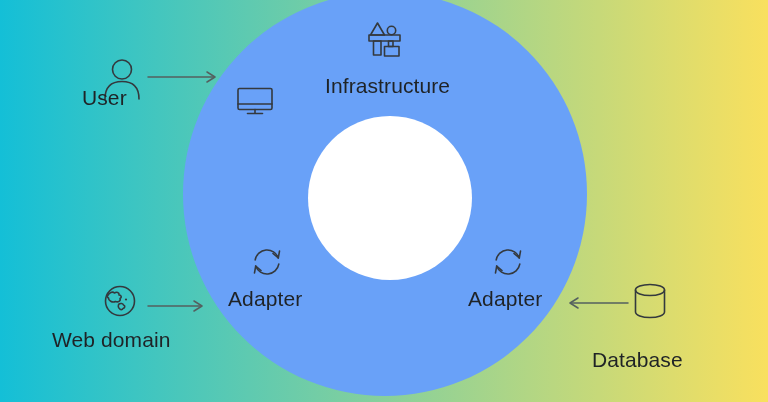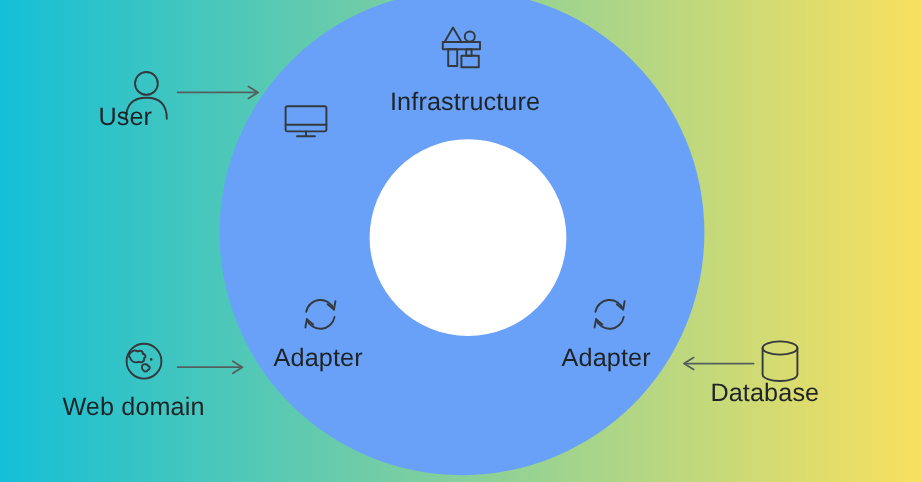--- a/index.html
+++ b/index.html
@@ -98,15 +98,15 @@
     <path d="M5.5 13 C7 9.5 10.5 8 12.5 10 C14.5 8.5 17.5 9.5 17 12 C19.5 12 20 14.5 18 15.5 C19 18 16 19.5 13.5 18.5 C10 20 6.5 17.5 6.5 15 C5.5 14.5 5 13.8 5.5 13 Z"></path>
     <path d="M17 21 C18.5 20 21 20.5 21.5 22 C23.5 22.5 23 25 21 25.5 C20.5 27 18 27 17.5 25.5 C16 25 16 22 17 21 Z"></path>
     <circle class="dot" cx="24" cy="16.5" r="1.1"></circle>
   </svg>
   <div class="label" style="left:52px; top:330px; width:140px;">Web domain</div>
 
   <svg class="icon" style="left:632px; top:281px;" width="36" height="40" viewBox="0 0 36 40">
     <ellipse cx="18" cy="9" rx="14.5" ry="5.5"></ellipse>
     <path d="M3.5 9 L3.5 31 A 14.5 5.5 0 0 0 32.5 31 L32.5 9"></path>
   </svg>
-  <div class="label" style="left:592px; top:318px; width:120px;">Database</div>
+  <div class="label" style="left:592px; top:350px; width:120px;">Database</div>
 
 </div>
 
 </body></html>

